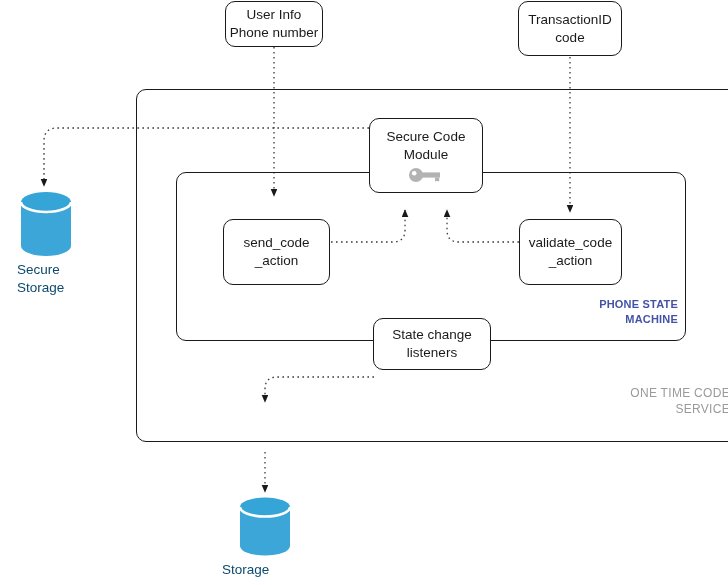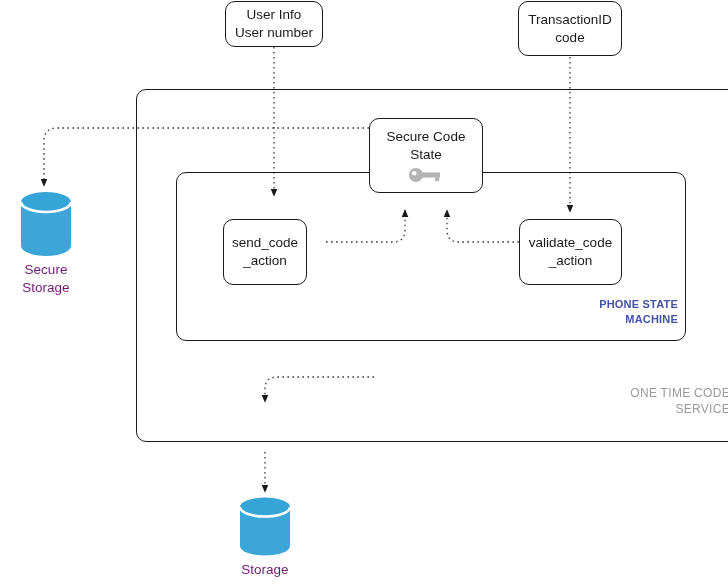--- a/index.html
+++ b/index.html
@@ -47,24 +47,23 @@
   .container-box {
     position: absolute;
     box-sizing: border-box;
     border: 1.3px solid #1a1a1a;
     border-radius: 10px;
     background: transparent;
     z-index: 1;
   }
   .caption {
     position: absolute;
-    text-align: center;
     font-size: 13.5px;
     line-height: 1.32;
-    color: #701a75;
+    color: #0c4a6e;
     z-index: 5;
   }
   .corner-label {
     position: absolute;
     text-align: right;
     z-index: 6;
   }
   .label-phone-state {
     font-weight: bold;
     font-size: 11px;
@@ -111,51 +110,55 @@
 
     <path d="M502,242 L442,242 Q430,242 430,230 L430,210" fill="none" stroke="#3a3a3a" stroke-width="1.3" stroke-dasharray="1.6 3.4" marker-end="url(#arrowhead)"></path>
 
     <path d="M357,377 L260,377 Q248,377 248,389 L248,402" fill="none" stroke="#3a3a3a" stroke-width="1.3" stroke-dasharray="1.6 3.4" marker-end="url(#arrowhead)"></path>
 
     <path d="M248,452 L248,492" fill="none" stroke="#3a3a3a" stroke-width="1.3" stroke-dasharray="1.6 3.4" marker-end="url(#arrowhead)"></path>
   </svg>
 
   <div class="node" style="left:208px; top:1px; width:98px; height:46px;">
     <span>User Info</span>
-    <span class="line2">User number</span>
+    <span class="line2">Phone number</span>
   </div>
 
   <div class="node" style="left:501px; top:1px; width:104px; height:55px;">
     <span>TransactionID</span>
     <span class="line2">code</span>
   </div>
 
   <div class="node" style="left:352px; top:118px; width:114px; height:75px;">
     <span>Secure Code</span>
-    <span class="line2">State</span>
+    <span class="line2">Module</span>
     <span class="key-icon">
       <svg width="36" height="16" viewBox="0 0 36 16">
         <circle cx="8" cy="8" r="7" fill="#b3b3b3"></circle>
         <circle cx="6.2" cy="6.2" r="2.3" fill="#ffffff"></circle>
         <rect x="12" y="5.4" width="20" height="5.2" fill="#b3b3b3"></rect>
         <rect x="27" y="10.6" width="4.2" height="3.6" fill="#b3b3b3"></rect>
       </svg>
     </span>
   </div>
 
-  <div class="node" style="left:206px; top:219px; width:84px; height:66px;">
+  <div class="node" style="left:206px; top:219px; width:107px; height:66px;">
     <span>send_code</span>
     <span class="line2">_action</span>
   </div>
 
   <div class="node" style="left:502px; top:219px; width:103px; height:66px;">
     <span>validate_code</span>
     <span class="line2">_action</span>
   </div>
 
+  <div class="node" style="left:356px; top:318px; width:118px; height:52px;">
+    <span>State change</span>
+    <span class="line2">listeners</span>
+  </div>
 
 
   <div class="cylinder" style="left:2px; top:190px; width:54px; height:68px;">
     <svg width="54" height="68" viewBox="0 0 54 68">
       <path d="M2,12 L2,56 A25,10 0 0,0 52,56 L52,12 Z" fill="#3CA6D9"></path>
       <ellipse cx="27" cy="12" rx="25" ry="10" fill="#35A4D7"></ellipse>
       <path d="M2,12 A25,10 0 0,0 52,12" fill="none" stroke="#ffffff" stroke-width="2.6"></path>
     </svg>
   </div>
   <div class="caption" style="left:0px; top:261px; width:58px;">

